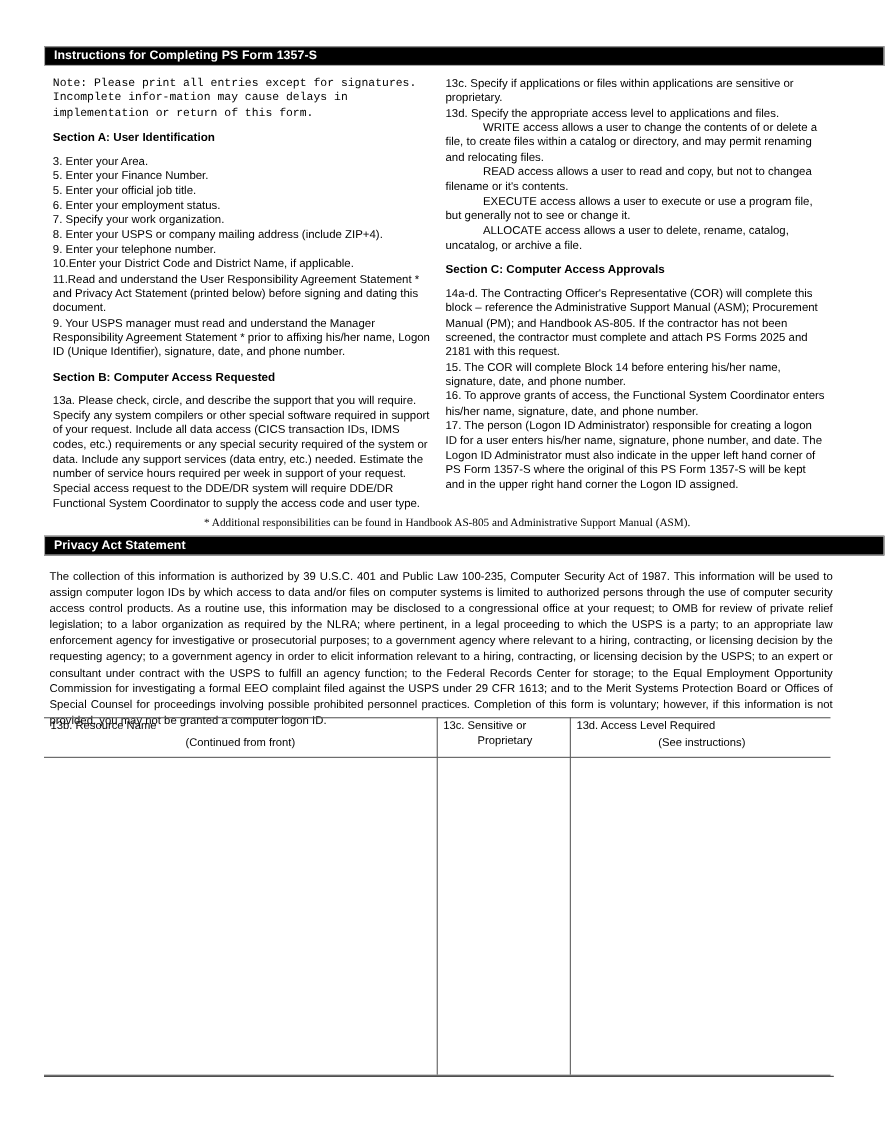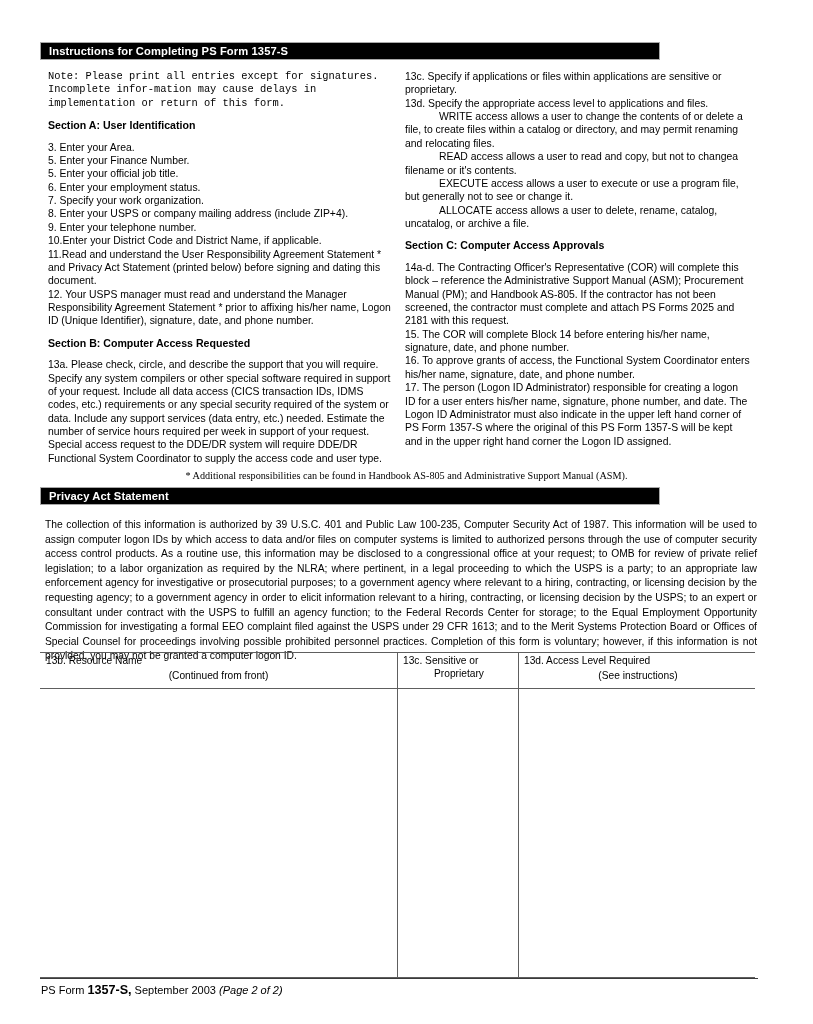--- a/index.html
+++ b/index.html
@@ -22,21 +22,21 @@
     left: 0; top: 0;
     width: 813px;
     height: 1024px;
     background: #ffffff;
   }
 
   
   .bar {
     position: absolute;
     left: 40px;
-    width: 620px;
+    width: 764px;
     height: 18px;
     background: #000000;
     border: 1px solid #a8a8a8;
     box-sizing: border-box;
   }
   .bar-label {
     position: absolute;
     left: 8px;
     top: 50%;
     transform: translateY(-52%);
@@ -191,21 +191,21 @@
 
       <p class="item">3.  Enter your Area.</p>
       <p class="item">5.  Enter your Finance Number.</p>
       <p class="item">5.  Enter your official job title.</p>
       <p class="item">6.  Enter your employment status.</p>
       <p class="item">7.  Specify your work organization.</p>
       <p class="item">8.  Enter your USPS or company mailing address (include ZIP+4).</p>
       <p class="item">9.  Enter your telephone number.</p>
       <p class="item">10.Enter your District Code and District Name, if applicable.</p>
       <p class="item">11.Read and understand the User Responsibility Agreement Statement * and Privacy Act Statement (printed below) before signing and dating this document.</p>
-      <p class="item">12. Your USPS manager must read and understand the Manager Responsibility Agreement Statement * prior to affixing his/her name, Logon ID (Unique Identifier), signature, date, and phone number.</p>
+      <p class="item">9. Your USPS manager must read and understand the Manager Responsibility Agreement Statement * prior to affixing his/her name, Logon ID (Unique Identifier), signature, date, and phone number.</p>
 
       <p class="sec-head">Section B: Computer Access Requested</p>
 
       <p class="item">13a. Please check, circle, and describe the support that you will require. Specify any system compilers or other special software required in support of your request. Include all data access (CICS transaction IDs, IDMS codes, etc.) requirements or any special security required of the system or data.  Include any support services (data entry, etc.) needed. Estimate the number of service hours required per week in support of your request. Special access request to the DDE/DR system will require DDE/DR Functional System Coordinator to supply the access code and user type.</p>
     </div>
 
     <div class="col col-right">
 
       <p class="item">13c. Specify if applications or files within applications are sensitive or proprietary.</p>
       <p class="item">13d. Specify the appropriate access level to applications and files.</p>
@@ -249,17 +249,14 @@
       <span class="th-sub">Proprietary</span>
     </div>
 
     <div class="th" id="th-d">
       <span class="th-top">13d. Access Level Required</span>
       <span class="th-sub">(See instructions)</span>
     </div>
   </div>
 
   <div class="footer-rule"></div>
-  <div class="footer-text">
-    <span>PS Form </span><span class="ff-bold">1357-S,</span><span> September 2003 </span><span class="ff-ital">(Page 2 of 2)</span>
-  </div>
 
 </div>
 
 </body></html>

